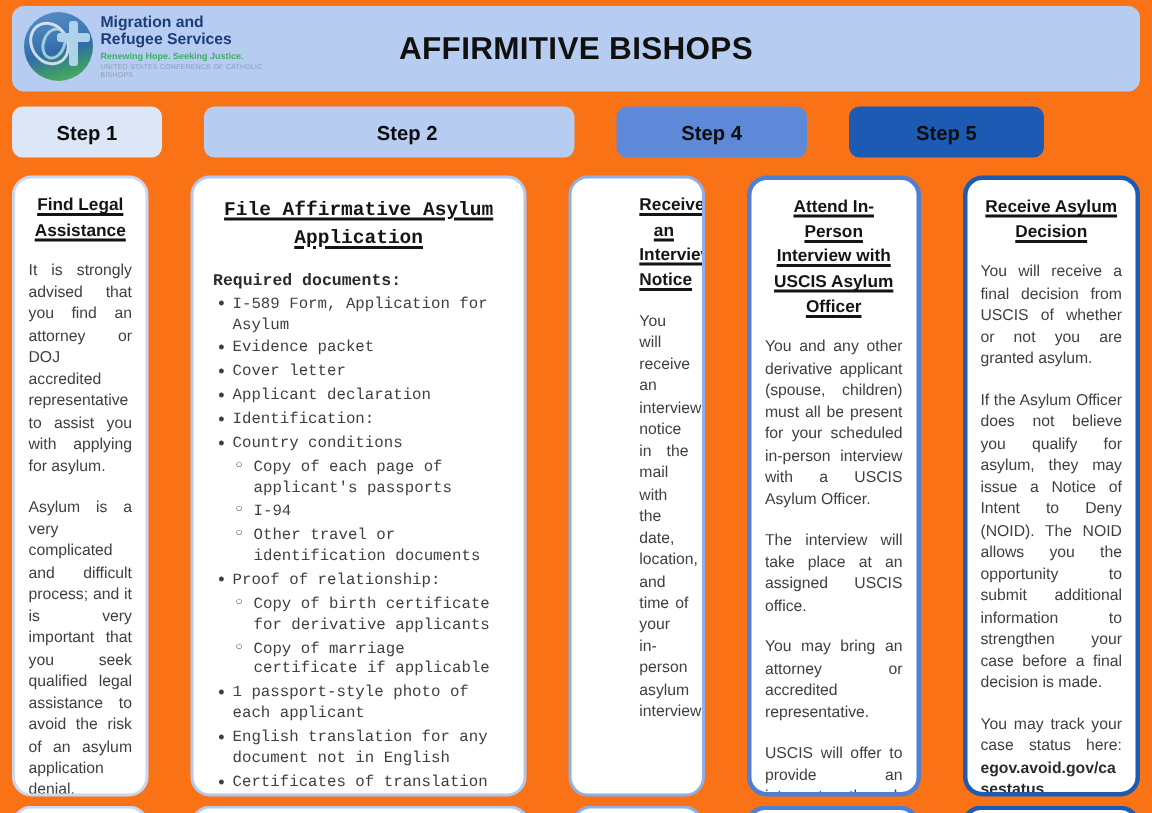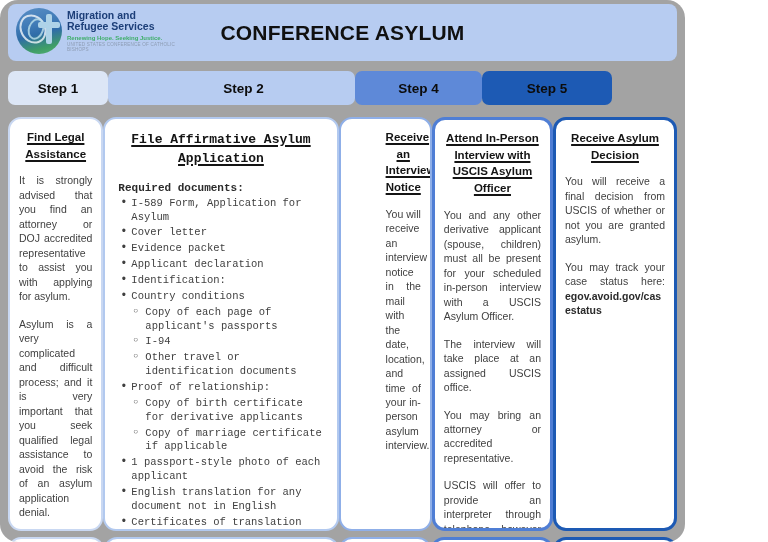--- a/index.html
+++ b/index.html
@@ -1,18 +1,18 @@
 <!DOCTYPE html>
 <html><head>
 <meta charset="utf-8">
 <style>
   * { margin:0; padding:0; box-sizing:border-box; }
   html,body { background:#ffffff; }
   body { font-family:"Liberation Sans", sans-serif; }
-  .page { position:relative; width:685px; height:542px; background:#a3a3a3; padding:4px 8px 0 8px; overflow:hidden;border-radius:18px; }
+  .page { position:relative; width:768px; height:542px; background:#f97316; padding:4px 8px 0 8px; overflow:hidden; }
 
   
   .band { position:relative; height:57px; border-radius:8px; display:flex; align-items:center; justify-content:center; }
   .logo { position:absolute; left:8px; top:4px; display:flex; align-items:center; gap:5px; }
   .logo-circle { width:46px; height:46px; border-radius:50%; position:relative; overflow:hidden;
     background:linear-gradient(165deg,#5a8fc6 0%, #3f7ab6 38%, #2f6ca8 55%, #3f9e66 82%, #55b178 100%); }
   .logo-circle .swirl { position:absolute; left:4px; top:6px; width:26px; height:30px;
     border:2px solid rgba(255,255,255,.75); border-radius:50% 60% 50% 60%; transform:rotate(-18deg); }
   .logo-circle .swirl2 { position:absolute; left:12px; top:10px; width:16px; height:22px;
     border:2px solid rgba(190,225,235,.8); border-radius:60%; transform:rotate(20deg); }
@@ -20,21 +20,21 @@
   .cross-h { position:absolute; right:2px; top:14px; width:22px; height:6px; background:#aed3e8; border-radius:2px; }
   .logo-text { display:flex; flex-direction:column; width:112px; }
   .logo-name { font-size:10.5px; font-weight:bold; color:#1c3e78; line-height:1.1; }
   .logo-tagline { font-size:6px; font-weight:bold; color:#3fae6a; margin-top:2px; }
   .logo-org { font-size:4.6px; color:#8d9cb4; margin-top:1.5px; letter-spacing:.2px; }
   .titles { text-align:center; }
   .title { font-size:21px; font-weight:800; color:#101010; letter-spacing:.2px; }
   .subtitle { font-size:12.5px; font-weight:bold; color:#101010; margin-top:2px; }
 
   
-  .row { display:flex; gap:0;align-items:center; }
+  .row { display:flex; gap:28px;align-items:center; }
   .w1 { width:100px; } .w2 { width:247px; } .w3 { width:96px; } .w4 { width:127px; } .w5 { width:130px; }
 
   .labels { margin-top:10px; }
   .step-label { height:34px; border-radius:7px; display:flex; align-items:center; justify-content:center;
     font-size:13.5px; font-weight:bold; color:#0c0c0c; }
 
   .boxes { margin-top:12px; }
   .box { background:#fff; border-style:solid; border-radius:13px; height:414px; overflow:hidden; }
   .bw2 { border-width:2px; } .bw3 { border-width:3px; }
   .box-inner { padding:10px 9px; }
@@ -76,21 +76,21 @@
         <span class="cross-v"></span>
           <span class="cross-h"></span>
       </div>
       <div class="logo-text">
         <div class="logo-name" style="color: rgb(28, 62, 120);">Migration and Refugee Services</div>
         <div class="logo-tagline" style="color: rgb(63, 174, 106);">Renewing Hope. Seeking Justice.</div>
         <div class="logo-org">UNITED STATES CONFERENCE OF CATHOLIC BISHOPS</div>
       </div>
     </div>
     <div class="titles">
-      <div class="title">CONFERENCE ASYLUM</div>
+      <div class="title">AFFIRMITIVE BISHOPS</div>
     </div>
   </div>
 
   <div class="row labels">
     <div class="step-label w1" style="background: rgb(220, 230, 246);">Step 1</div>
     <div class="step-label w2" style="background: rgb(183, 204, 241); padding-left: 24px;">Step 2</div>
     <div class="step-label w4" style="background: rgb(94, 137, 216);">Step 4</div>
     <div class="step-label w5" style="background: rgb(29, 90, 180);">Step 5</div>
   </div>
 
@@ -103,22 +103,22 @@
         <p>Asylum is a very complicated and difficult process; and it is very important that you seek qualified legal assistance to avoid the risk of an asylum application denial.</p>
       </div>
     </div>
 
     <div class="box s2 w2 bw2" style="border-color: rgb(178, 201, 239); font-family: Liberation Mono, monospace;">
       <div class="box-inner">
         <h3 class="card-title">File Affirmative Asylum Application</h3>
         <div class="list-intro">Required documents:</div>
         <ul class="docs">
             <li class="b1">I-589 Form, Application for Asylum</li>
+            <li class="b1">Evidence packet</li>
             <li class="b1">Cover letter</li>
-            <li class="b1">Evidence packet</li>
             <li class="b1">Applicant declaration</li>
             <li class="b1">Identification:</li>
             <li class="b1">Country conditions</li>
             <ul class="sub">
               <li class="b2">Copy of each page of applicant's passports</li>
               <li class="b2">I-94</li>
               <li class="b2">Other travel or identification documents</li>
             </ul>
             <li class="b1">Proof of relationship:</li>
             <ul class="sub">
@@ -147,20 +147,21 @@
         <p>The interview will take place at an assigned USCIS office.</p>
         <p>You may bring an attorney or accredited representative.</p>
         <p>USCIS will offer to provide an interpreter through telephone, however you may bring your own interpreter to the interview.</p>
       </div>
     </div>
 
     <div class="box s5 w5 bw3" style="border-color: rgb(29, 90, 180);">
       <div class="box-inner">
         <h3 class="card-title">Receive Asylum Decision</h3>
         <p>You will receive a final decision from USCIS of whether or not you are granted asylum.</p>
+        <p>If the Asylum Officer does not believe you qualify for asylum, they may issue a Notice of Intent to Deny (NOID). The NOID allows you the opportunity to submit additional information to strengthen your case before a final decision is made.</p>
         <p><span>You may track your case status here: </span><span class="bold-url">egov.avoid.gov/casestatus</span></p>
       </div>
     </div>
   </div>
 
   <div class="row slivers">
     <div class="sliver w1 bw2" style="border-color: rgb(201, 216, 242);"></div>
     <div class="sliver w2 bw2" style="border-color: rgb(178, 201, 239);"></div>
     <div class="sliver w3 bw2" style="border-color: rgb(143, 175, 232);"></div>
     <div class="sliver w4 bw3" style="border-color: rgb(79, 126, 213);"></div>

